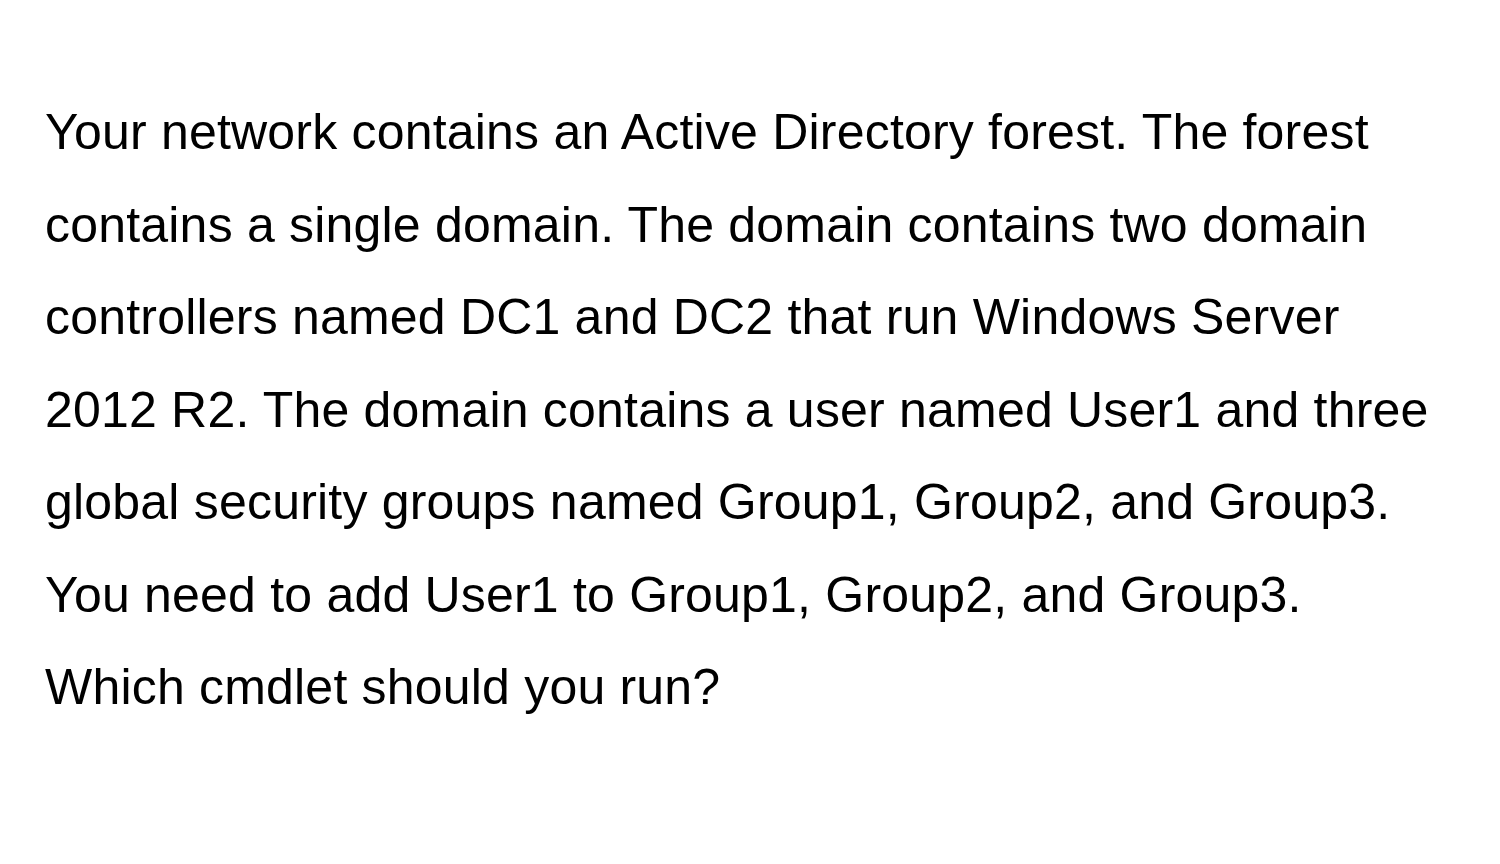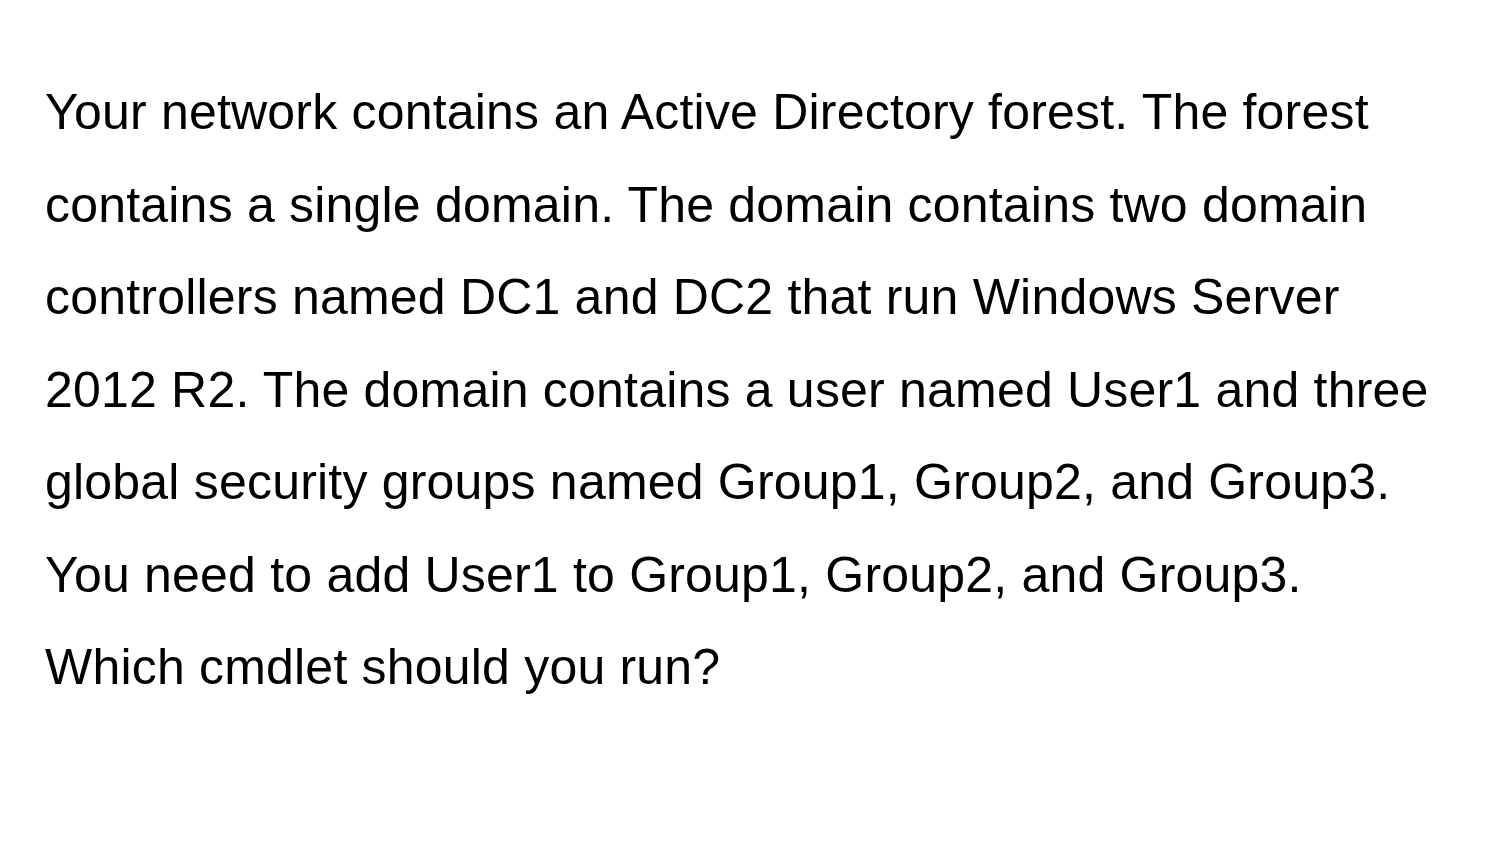--- a/index.html
+++ b/index.html
@@ -5,21 +5,21 @@
   html, body {
     margin: 0;
     padding: 0;
     width: 1500px;
     height: 864px;
     background: #ffffff;
     font-family: -apple-system, BlinkMacSystemFont, "Segoe UI", Helvetica, Arial, sans-serif;
     overflow: hidden;
   }
   .content {
-    padding: 66px 45px 0 45px;
+    padding: 86px 45px 0 45px;
     box-sizing: border-box;
   }
   .question-text {
     font-size: 50px;
     line-height: 1.85;
     color: #000000;
     font-weight: 400;
     letter-spacing: 0.2px;
   }
 </style>

